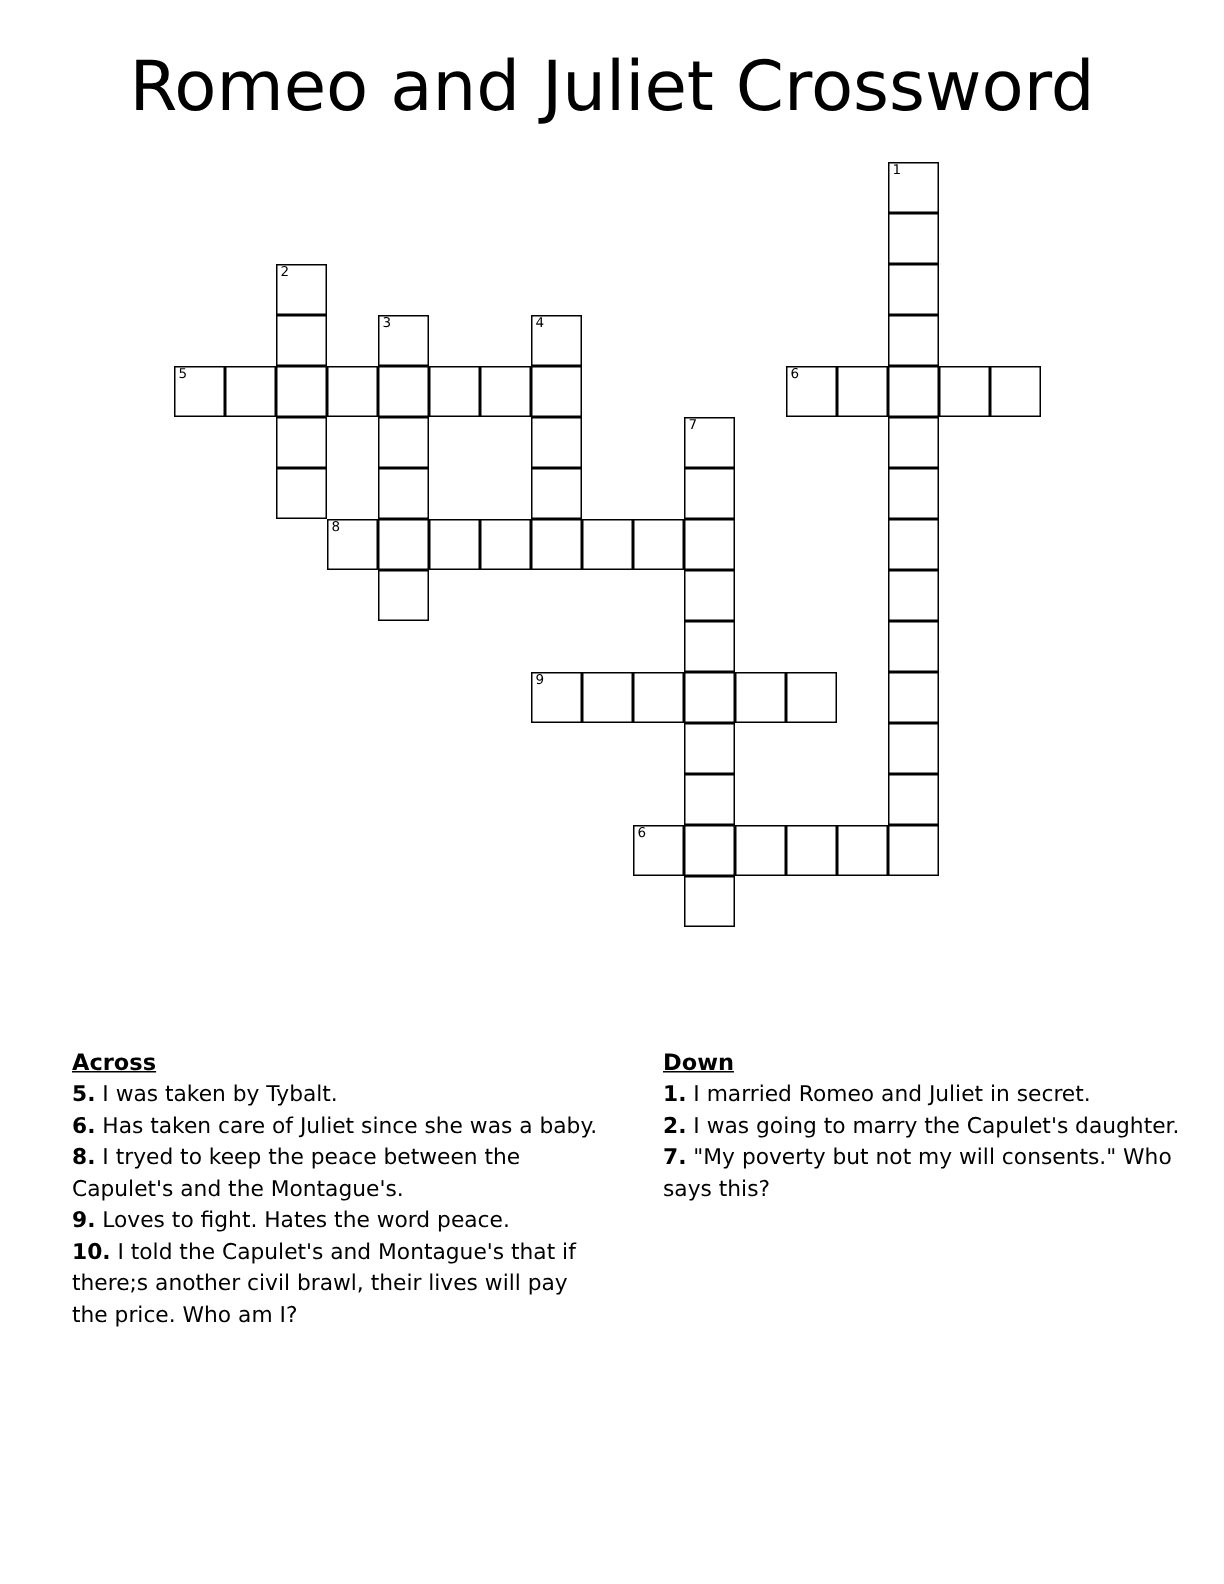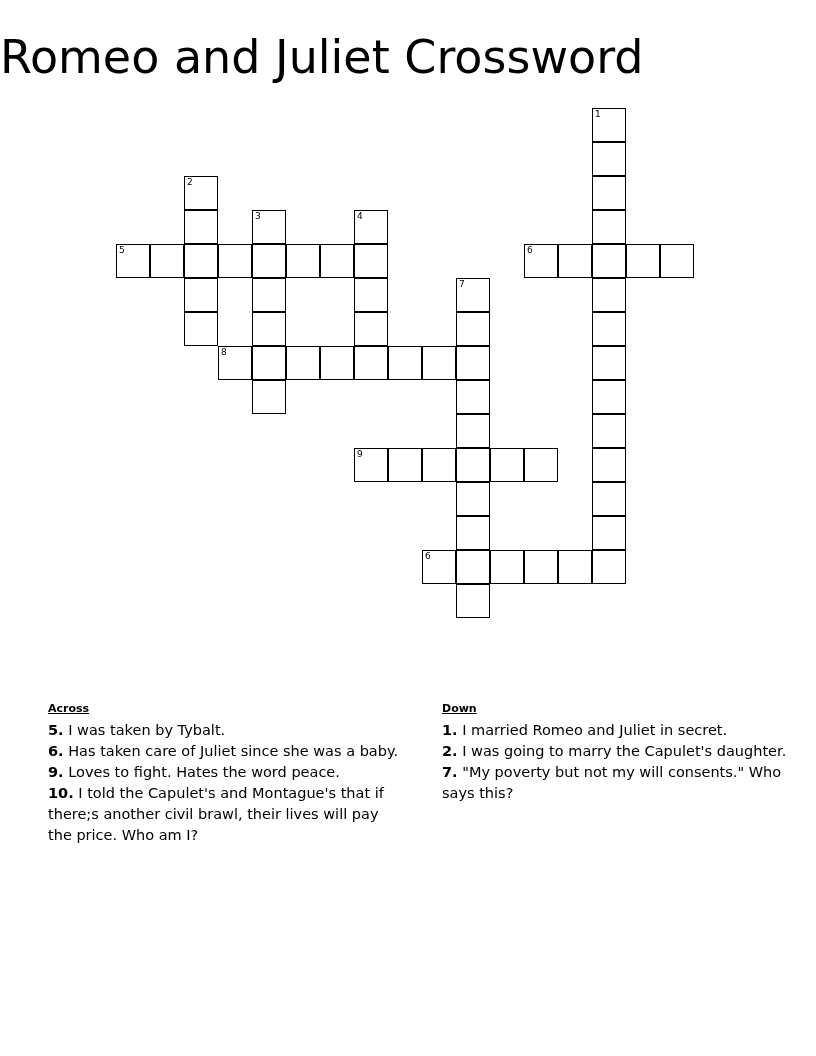--- a/index.html
+++ b/index.html
@@ -18,21 +18,21 @@
   .page {
     position: relative;
     width: 816px;
     height: 1056px;
   }
   .title {
     position: absolute;
     top: 30px;
     left: 0;
     width: 816px;
-    text-align: left;
+    text-align: center;
     font-size: 46px;
     font-weight: normal;
     letter-spacing: 0px;
     font-family: "DejaVu Sans", sans-serif;
   }
   .grid {
     position: absolute;
     top: 108px;
     left: 116px;
     width: 600px;
@@ -65,21 +65,21 @@
   }
   .col {
     position: absolute;
     top: 0;
   }
   .col-across { left: 0px; width: 355px; }
   .col-down { left: 362px; width: 345px; margin-left: 32px; }
   .col-head {
     font-weight: bold;
     text-decoration: underline;
-    font-size: 11px;
+    font-size: 15px;
     margin-bottom: 1px;
     display: block;
   }
   .clue {
     display: block;
     margin: 0;
     padding: 0;
   }
   .clue b { font-weight: bold; }
 </style>
@@ -175,20 +175,21 @@
       <div class="cell" style="left: 476px; top: 442px;"></div>
       <div class="cell" style="left: 340px; top: 476px;"></div>
     </div>
 
   <div class="clues">
     <div class="col col-across">
       <span class="col-head">Across</span>
       <div id="across-list">
           <div class="clue"><b>5.</b><span> I was taken by Tybalt.</span></div>
           <div class="clue"><b>6.</b><span> Has taken care of Juliet since she was a baby.</span></div>
+          <div class="clue"><b>8.</b><span> I tryed to keep the peace between the Capulet's and the Montague's.</span></div>
           <div class="clue"><b>9.</b><span> Loves to fight. Hates the word peace.</span></div>
           <div class="clue"><b>10.</b><span> I told the Capulet's and Montague's that if there;s another civil brawl, their lives will pay the price. Who am I?</span></div>
         </div>
     </div>
     <div class="col col-down">
       <span class="col-head">Down</span>
       <div id="down-list">
           <div class="clue"><b>1.</b><span> I married Romeo and Juliet in secret.</span></div>
           <div class="clue"><b>2.</b><span> I was going to marry the Capulet's daughter.</span></div>
           <div class="clue"><b>7.</b><span> "My poverty but not my will consents." Who says this?</span></div>

